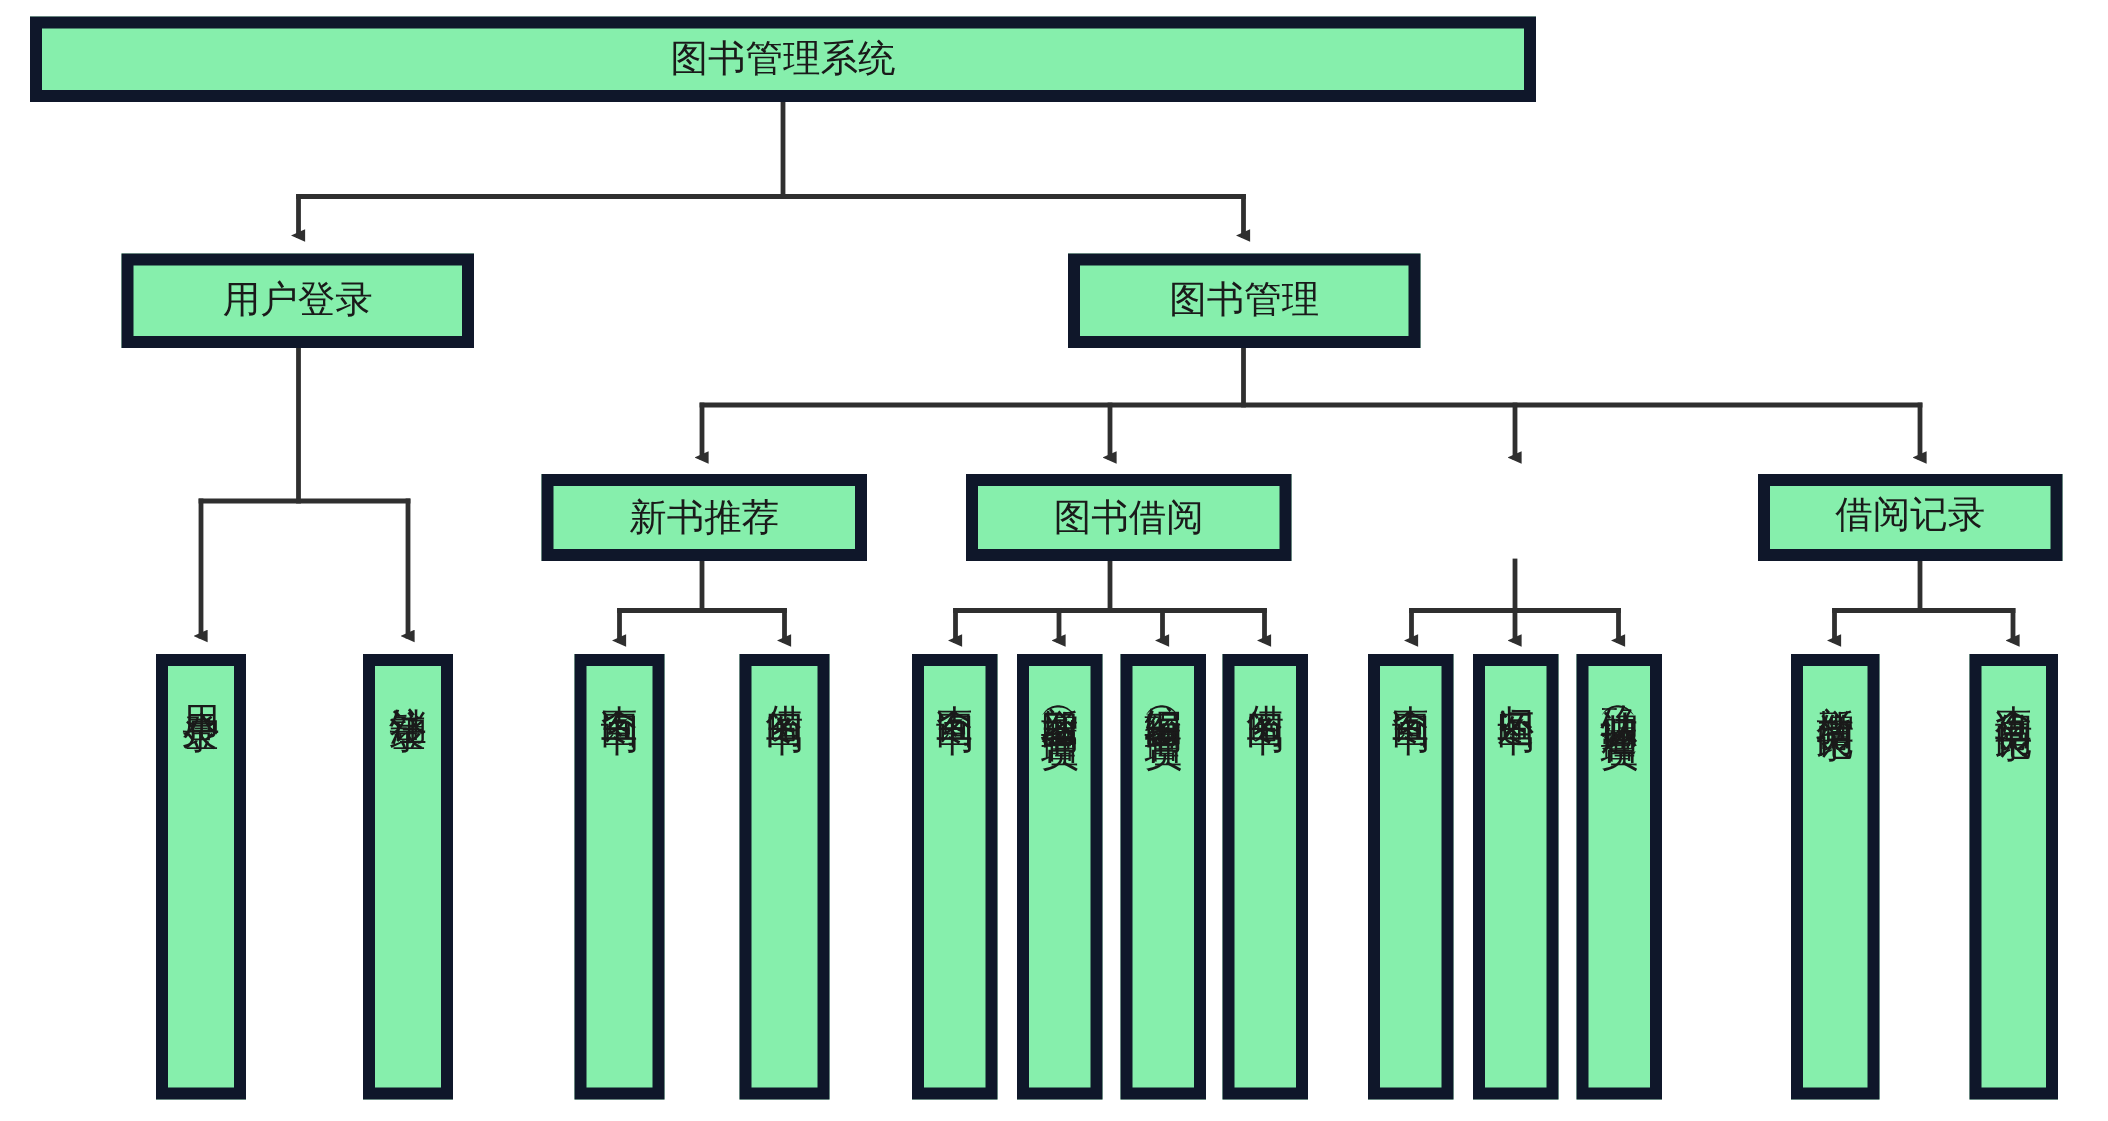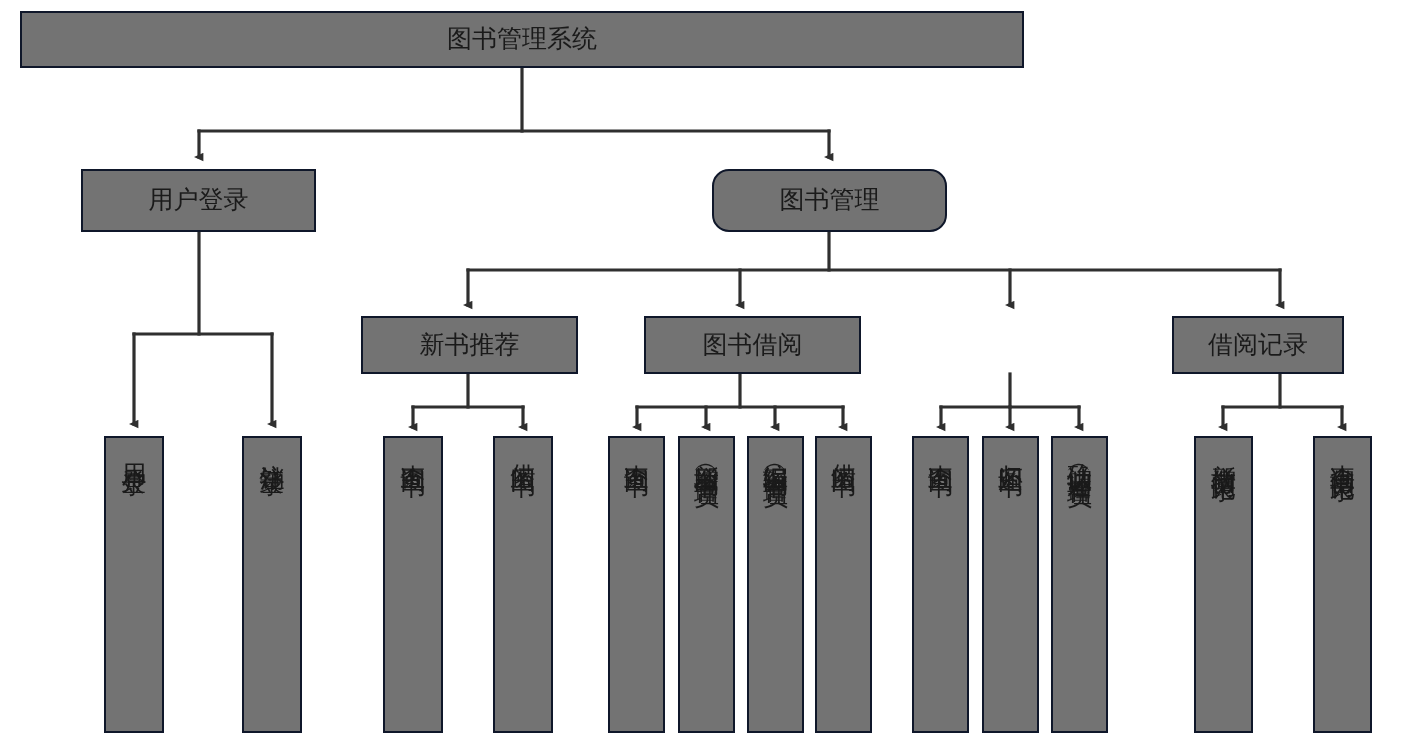--- a/index.html
+++ b/index.html
@@ -22,22 +22,22 @@
   svg.edges {
     position: absolute;
     left: 0;
     top: 0;
     width: 1405px;
     height: 747px;
   }
   .node {
     position: absolute;
     box-sizing: border-box;
-    background: #737373;
-    border: 2px solid #0f172a;
+    background: #86efac;
+    border: 8px solid #0f172a;
     display: flex;
     align-items: center;
     justify-content: center;
     color: #1a1a1a;
     z-index: 2;
   }
   .node-label {
     display: block;
     text-align: center;
     line-height: 1.05;
@@ -127,31 +127,31 @@
     </g>
   </svg>
 
   <div class="node root horizontal" style="left:20px; top:11px; width:1004px; height:57px;">
     <span class="node-label">图书管理系统</span>
   </div>
 
   <div class="node horizontal" style="left:81px; top:169px; width:235px; height:63px;">
     <span class="node-label">用户登录</span>
   </div>
-  <div class="node horizontal" style="left:712px; top:169px; width:235px; height:63px;border-radius:17px;">
+  <div class="node horizontal" style="left:712px; top:169px; width:235px; height:63px;">
     <span class="node-label">图书管理</span>
   </div>
 
   <div class="node horizontal" style="left:361px; top:316px; width:217px; height:58px;">
     <span class="node-label">新书推荐</span>
   </div>
   <div class="node horizontal" style="left:632px; top:316px; width:217px; height:58px;margin-left:12px;">
     <span class="node-label">图书借阅</span>
   </div>
-  <div class="node horizontal" style="left:1172px; top:316px; width:172px; height:58px;">
+  <div class="node horizontal" style="left:1172px; top:316px; width:203px; height:58px;font-family:Liberation Mono, monospace;">
     <span class="node-label">借阅记录</span>
   </div>
 
   <div class="node vertical" style="left:104px; top:436px; width:60px; height:297px;">
     <span class="node-label">用户登录</span>
   </div>
   <div class="node vertical" style="left:242px; top:436px; width:60px; height:297px;">
     <span class="node-label">注销登录</span>
   </div>
 

